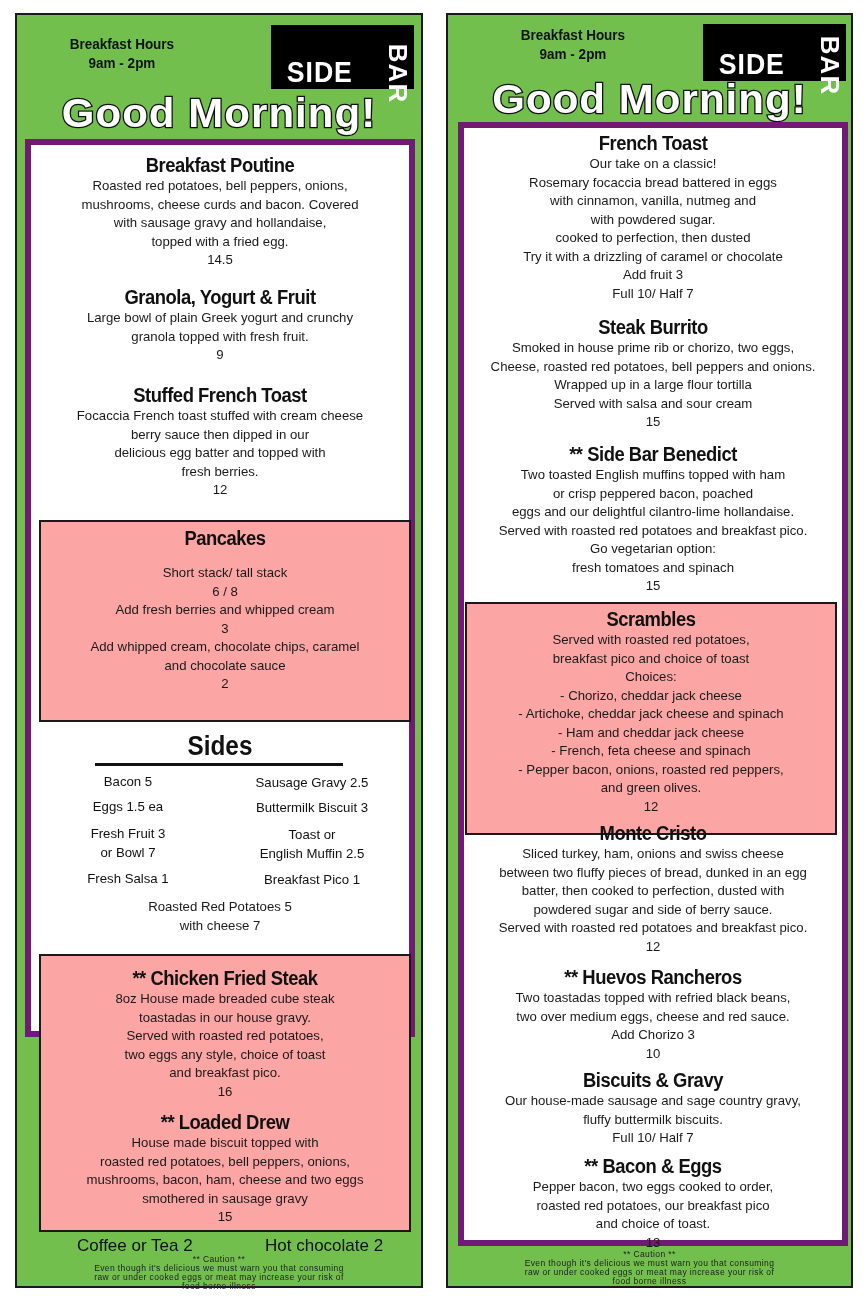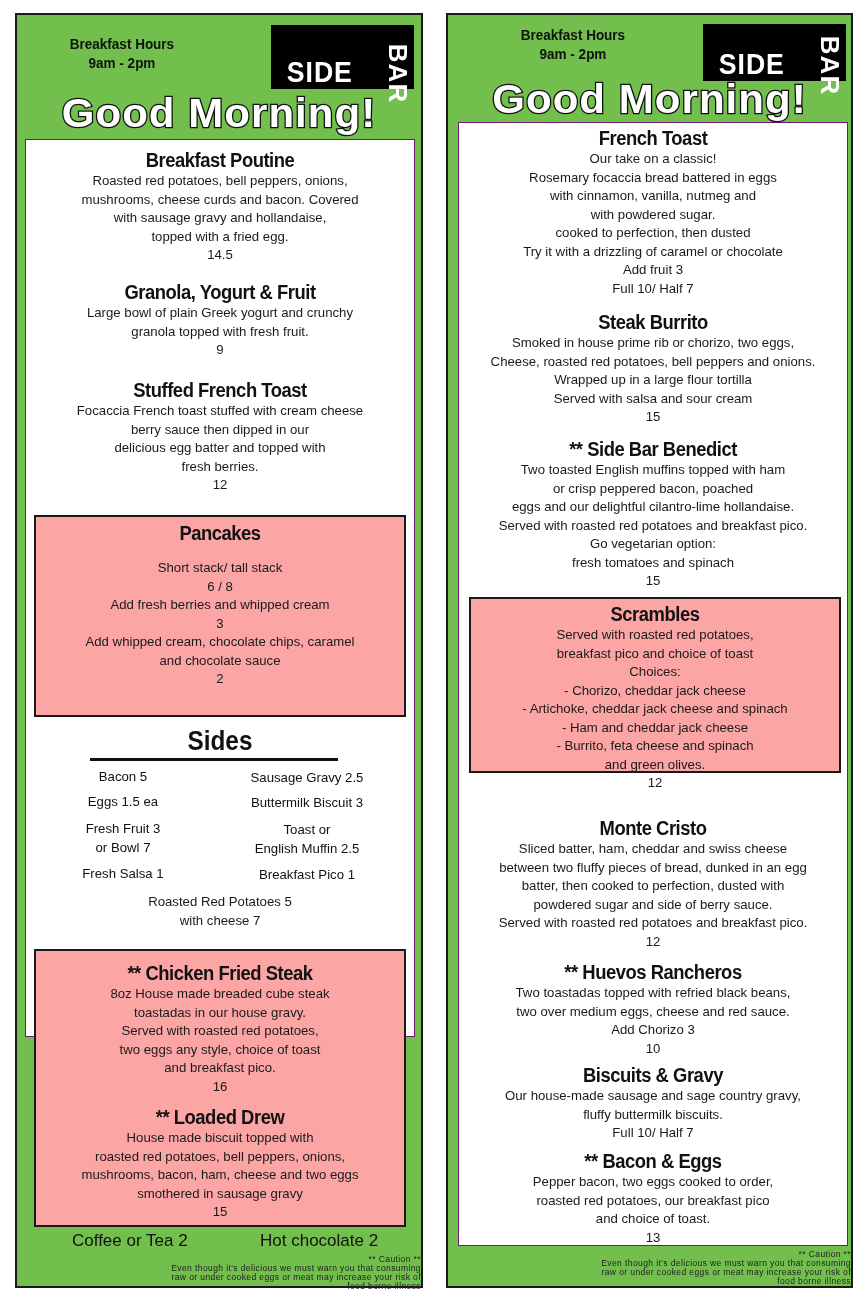--- a/index.html
+++ b/index.html
@@ -13,31 +13,31 @@
   .logo { position:absolute; background:#000; color:#fff; display:flex; align-items:flex-end; }
   #left .logo { left:254px; top:10px; width:143px; height:64px; }
   #right .logo { left:255px; top:9px; width:143px; height:57px; }
   .logo .side { font-weight:bold; font-size:29px; letter-spacing:1px; margin-left:13px; transform:scaleX(0.92); }
   .logo .bar-div { width:2px; height:42px; background:#fff; margin-left:8px; }
   .logo .bar { font-weight:bold; font-size:26px; transform:rotate(90deg); margin-left:4px; letter-spacing:1px; }
   .title { position:absolute; left:0; width:100%; text-align:center; font-family:"Liberation Sans", sans-serif; font-weight:bold; font-size:40px; color:#fff; letter-spacing:1px;
            -webkit-text-stroke:2.5px #111; paint-order:stroke fill; transform:scaleX(1.05); }
   #left .title { top:76px; }
   #right .title { top:62px; }
-  .content { position:absolute; background:#fff; border:1px solid #701a75; box-sizing:border-box; }
+  .content { position:absolute; background:#fff; border:6px solid #701a75; box-sizing:border-box; }
   #left .content { left:8px; top:124px; width:390px; height:898px; }
   #right .content { left:10px; top:107px; width:390px; height:1124px; }
   .item { text-align:center; font-size:13.2px; line-height:18.5px; color:#1a1a1a; }
   .item .name { font-weight:bold; font-size:20px; line-height:24px; letter-spacing:-0.5px; color:#111; transform:scaleX(0.92); }
   .box { position:absolute; border:2px solid #1a1a1a; box-sizing:border-box; background:#fca5a5; }
   .abs { position:absolute; left:0; width:100%; }
   .sides-title { font-weight:bold; font-size:27px; text-align:center; color:#111; transform:scaleX(0.9); }
   .sides-rule { position:absolute; height:3px; background:#111; }
   .side-cell { position:absolute; text-align:center; font-size:13.2px; line-height:18.5px; width:170px; }
-  .caution { position:absolute; left:0; width:100%; text-align:right; font-size:8.5px; line-height:9px; color:#222; letter-spacing:0.4px; }
+  .caution { position:absolute; left:0; width:100%; text-align:center; font-size:8.5px; line-height:9px; color:#222; letter-spacing:0.4px; }
   .drinks { position:absolute; font-size:17px; }
 </style>
 </head>
 <body>
 
 <div id="left" class="panel">
   <div class="hours">
     <div>Breakfast Hours</div>
     <div>9am - 2pm</div>
   </div>
@@ -171,38 +171,39 @@
       <div class="name">** Side Bar Benedict</div>
       <div>Two toasted English muffins topped with ham</div>
       <div>or crisp peppered bacon, poached</div>
       <div>eggs and our delightful cilantro-lime hollandaise.</div>
       <div>Served with roasted red potatoes and breakfast pico.</div>
       <div>Go vegetarian option:</div>
       <div>fresh tomatoes and spinach</div>
       <div>15</div>
     </div>
 
-    <div class="box" style="left:10px; top:474px; width:372px; height:176px">
+    <div class="box" style="left:1px; top:474px; width:372px; height:233px">
       <div class="abs item" style="top:3px">
         <div class="name">Scrambles</div>
         <div>Served with roasted red potatoes,</div>
         <div>breakfast pico and choice of toast</div>
         <div>Choices:</div>
         <div>- Chorizo, cheddar jack cheese</div>
         <div>- Artichoke, cheddar jack cheese and spinach</div>
         <div>- Ham and cheddar jack cheese</div>
-        <div>- Burrito, feta cheese and spinach</div>
+        <div>- French, feta cheese and spinach</div>
+        <div>- Pepper bacon, onions, roasted red peppers,</div>
         <div>and green olives.</div>
         <div>12</div>
       </div>
     </div>
 
     <div class="abs item" style="top:693px">
       <div class="name">Monte Cristo</div>
-      <div>Sliced batter, ham, cheddar and swiss cheese</div>
+      <div>Sliced turkey, ham, onions and swiss cheese</div>
       <div>between two fluffy pieces of bread, dunked in an egg</div>
       <div>batter, then cooked to perfection, dusted with</div>
       <div>powdered sugar and side of berry sauce.</div>
       <div>Served with roasted red potatoes and breakfast pico.</div>
       <div>12</div>
     </div>
     <div class="abs item" style="top:837px">
       <div class="name">** Huevos Rancheros</div>
       <div>Two toastadas topped with refried black beans,</div>
       <div>two over medium eggs, cheese and red sauce.</div>

